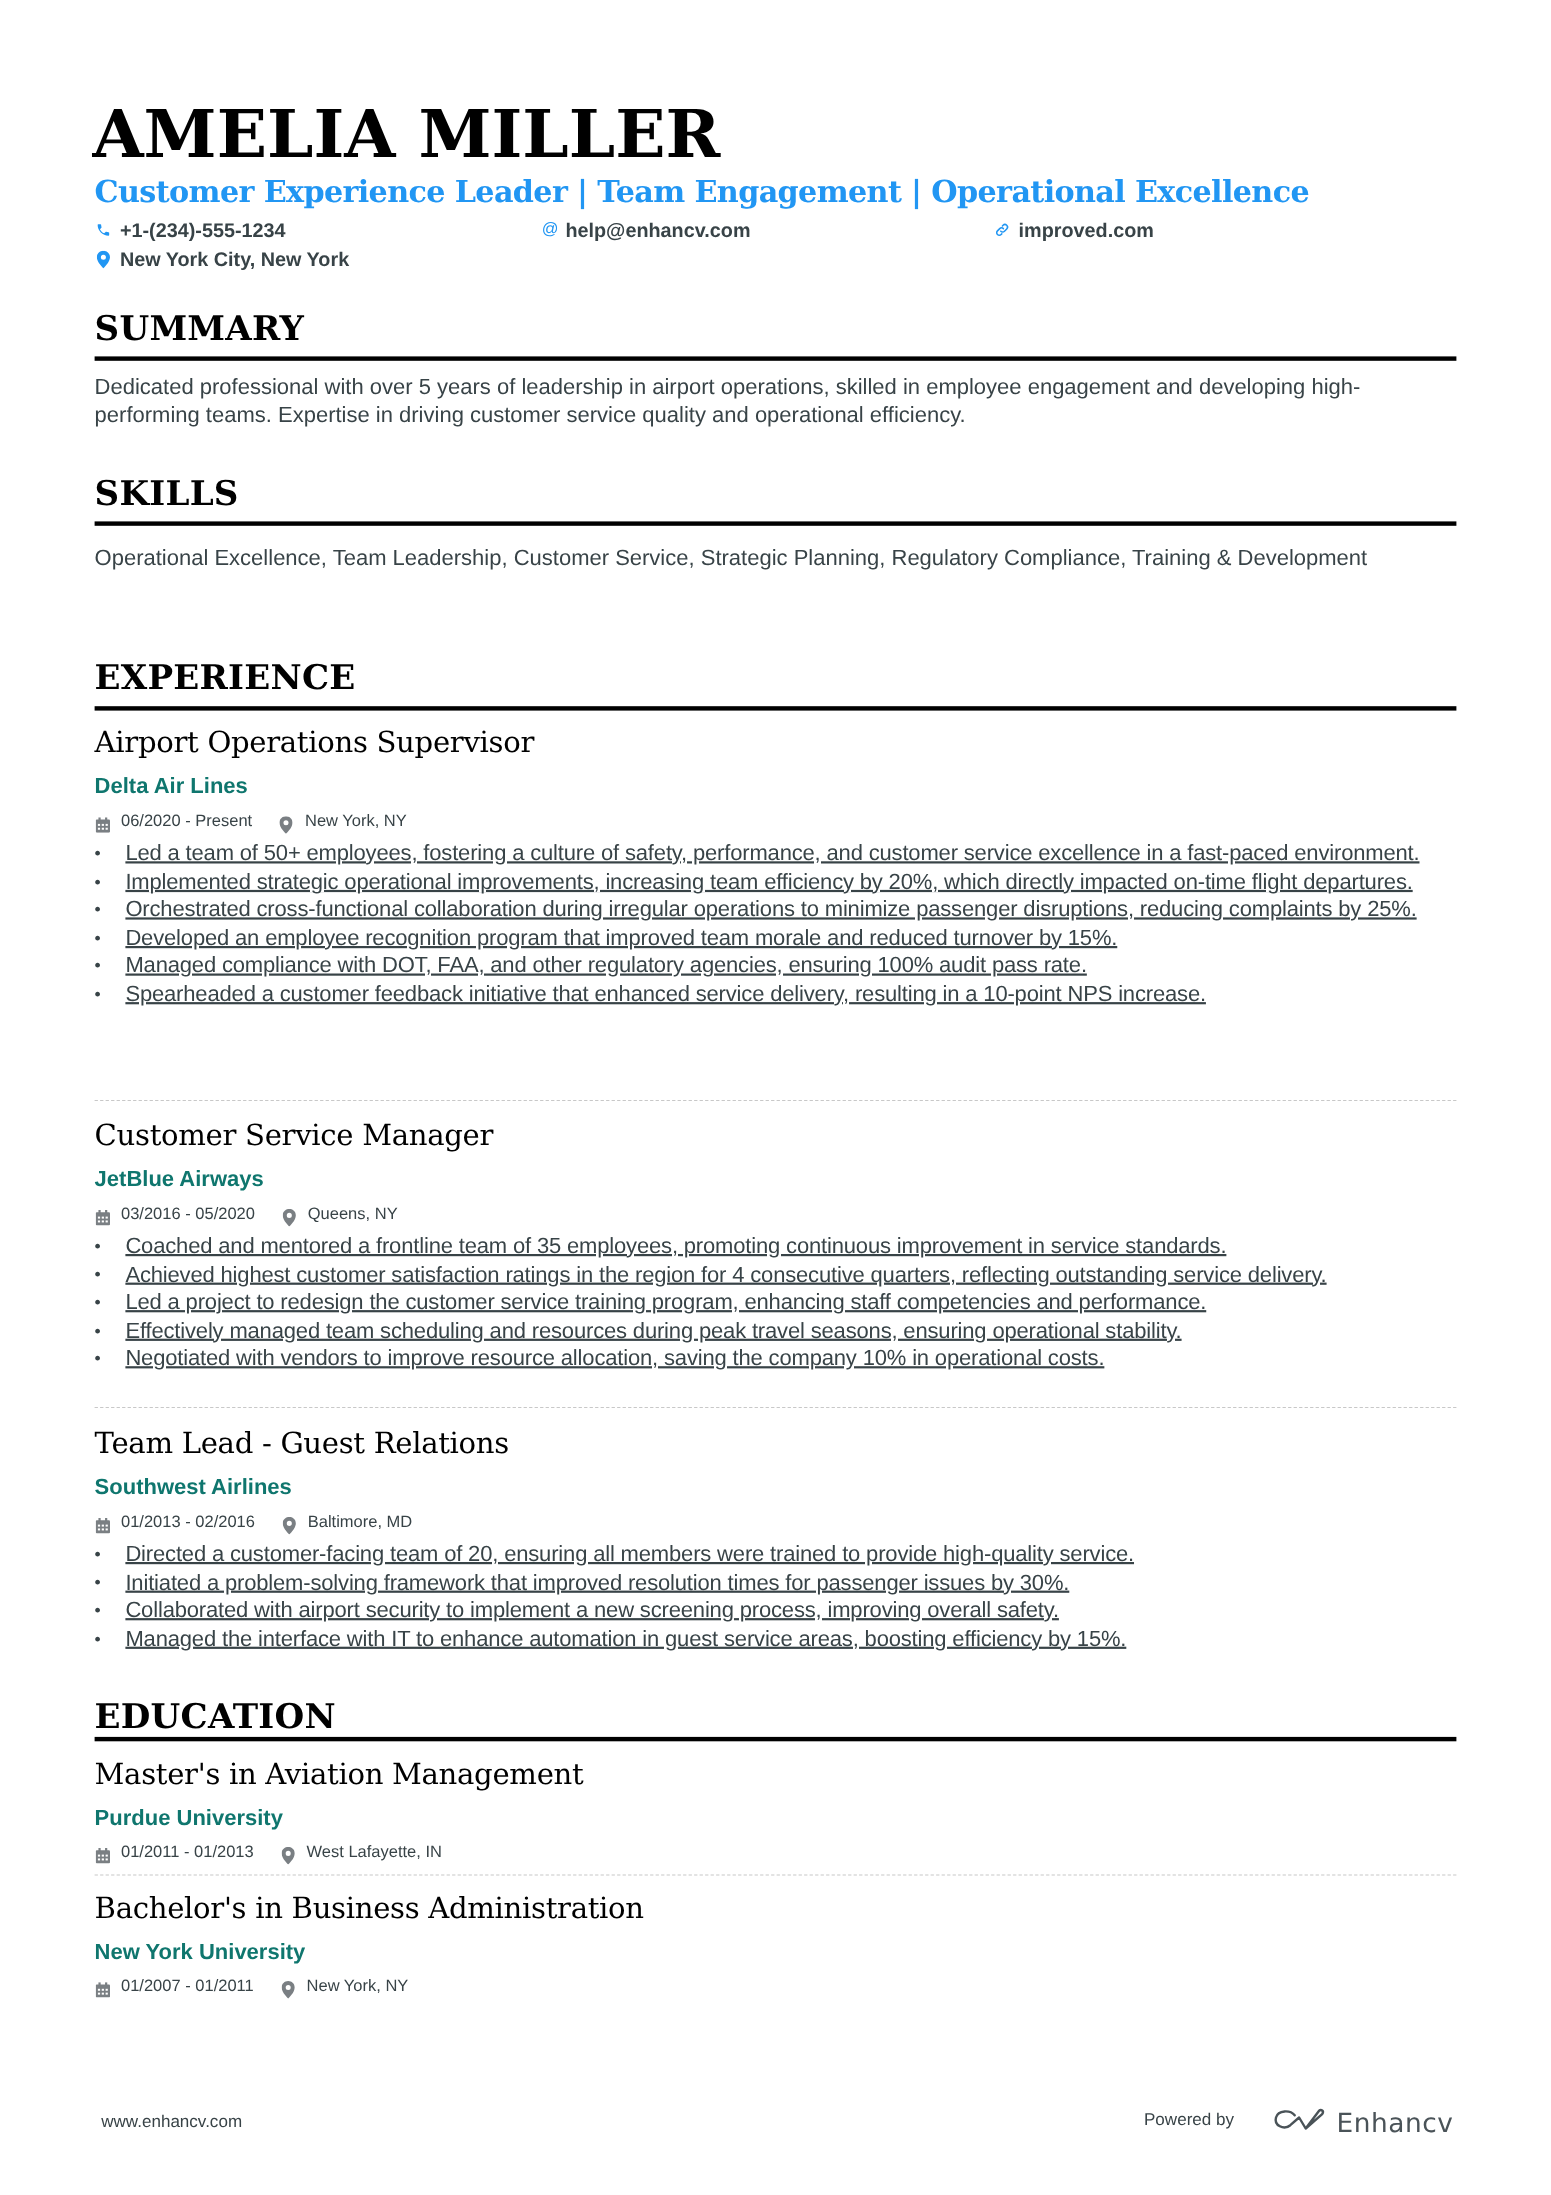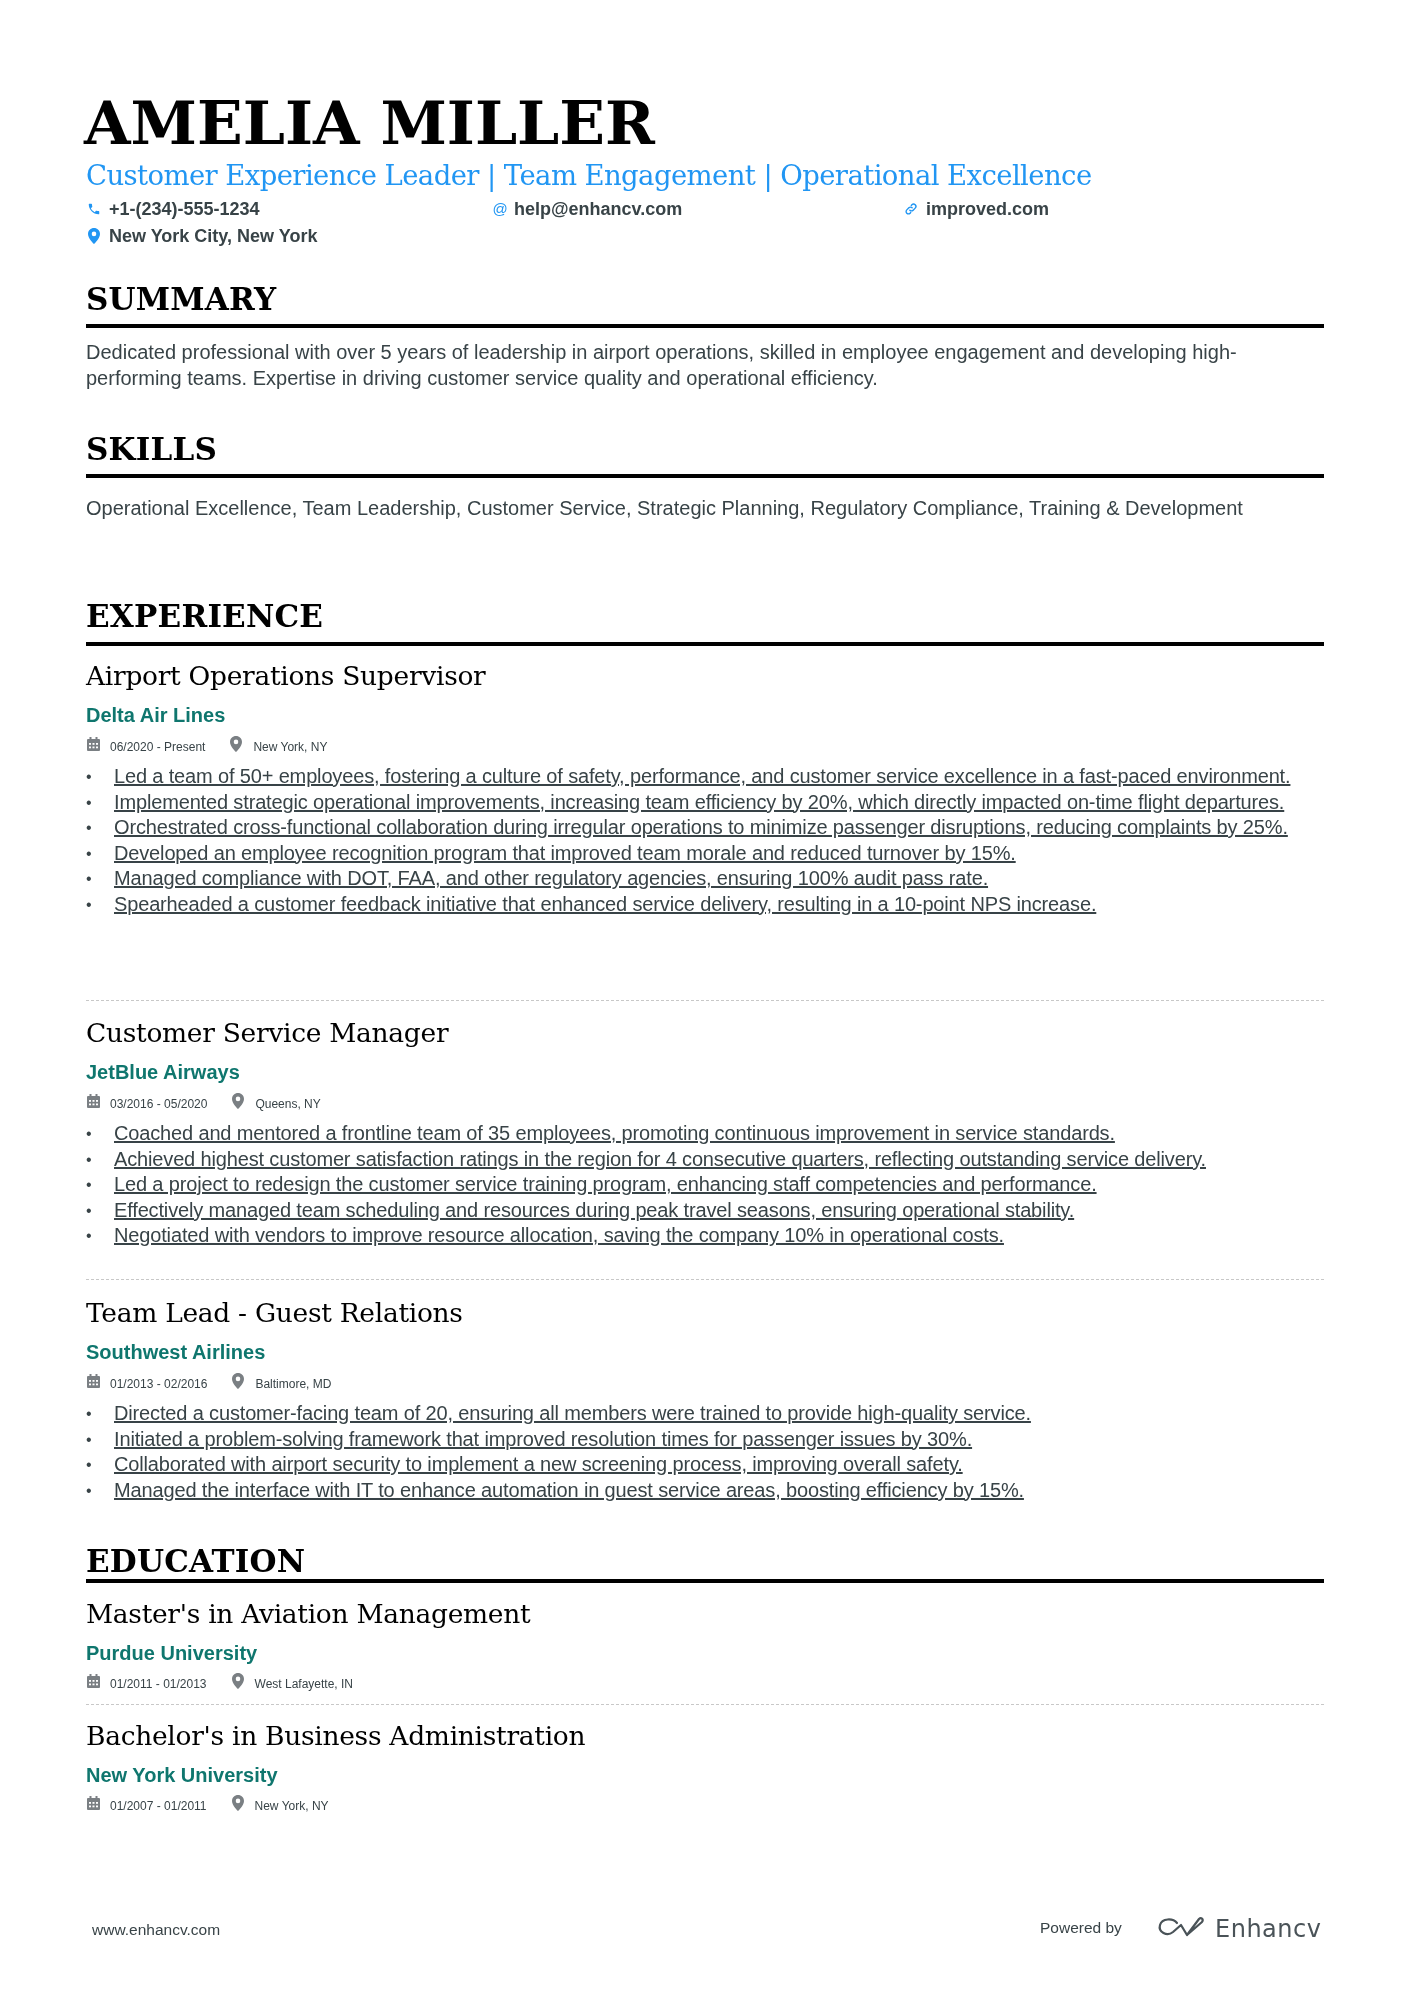--- a/index.html
+++ b/index.html
@@ -2,33 +2,33 @@
 <html><head>
 <meta charset="utf-8">
 <style>
   * { margin: 0; padding: 0; box-sizing: border-box; }
   html, body { width: 1410px; height: 1995px; background: #ffffff; overflow: hidden; }
   body { position: relative; font-family: "Liberation Sans", sans-serif; color: #384347; }
   .page { position: absolute; left: 0; top: 12px; width: 1410px; height: 1995px; }
   .abs { position: absolute; white-space: nowrap; }
 
   .name { left: 84px; top: 76px; font-family: "DejaVu Serif", serif; font-weight: bold; font-size: 60px; color: #000; letter-spacing: 0px; line-height: 70px; }
-  .title { left: 86px; top: 146px; font-family: "DejaVu Serif", serif; font-weight: normal; font-size: 27.5px; color: #2196F3; line-height: 34px; letter-spacing: -0.6px; }
+  .title { left: 86px; top: 146px; font-family: "DejaVu Serif", serif; font-weight: bold; font-size: 27.5px; color: #2196F3; line-height: 34px; letter-spacing: -0.6px; }
 
   .contact { font-size: 18px; font-weight: bold; color: #384347; line-height: 22px; display: flex; align-items: center; }
   .contact .ic { width: 16px; height: 18px; margin-right: 7px; display: inline-flex; align-items: center; justify-content: center; color: #2196F3; }
 
   .sec-h { left: 86px; font-family: "DejaVu Serif", serif; font-weight: bold; font-size: 31px; color: #000; line-height: 38px; letter-spacing: 0.2px; }
   .rule { position: absolute; left: 86px; width: 1238px; height: 4px; background: #000; }
 
   .para { left: 86px; width: 1238px; font-size: 20px; line-height: 25.6px; color: #384347; white-space: normal; }
 
   .job-t { left: 86px; font-family: "DejaVu Serif", serif; font-size: 26.5px; color: #000; line-height: 32px; letter-spacing: -0.3px; }
   .co { left: 86px; font-size: 20px; font-weight: bold; color: #0f766e; line-height: 24px; }
-  .meta { left: 86px; font-size: 12px; color: #384347; line-height: 22px; display: flex; align-items: flex-start; }
+  .meta { left: 86px; font-size: 15px; color: #384347; line-height: 22px; display: flex; align-items: flex-end; }
   .meta .mi { display: inline-flex; width: 14px; height: 16px; margin-right: 10px; align-items: center; justify-content: center; }
   .meta .gap { width: 24px; }
 
   .bullets { position: absolute; left: 86px; width: 1245px; list-style: none; text-decoration: underline; }
   .bullets li { position: relative; padding-left: 28px; font-size: 20px; line-height: 25.6px; color: #384347; letter-spacing: -0.15px; }
   .bullets li::before { content: "•"; position: absolute; left: 0; top: 0; color: #384347; font-size: 16px; }
 
   .dash { position: absolute; left: 86px; width: 1238px; height: 0; border-top: 1.5px dashed #c8c8c8; }
 
   .foot-l { left: 92px; top: 1908px; font-size: 15.5px; color: #384347; line-height: 20px; }

